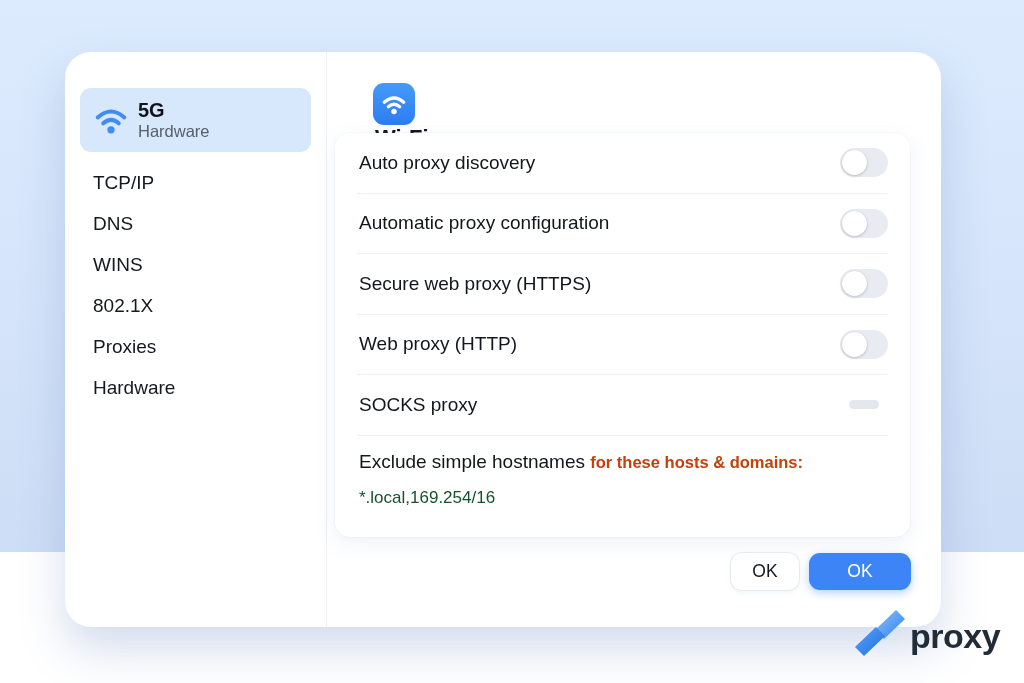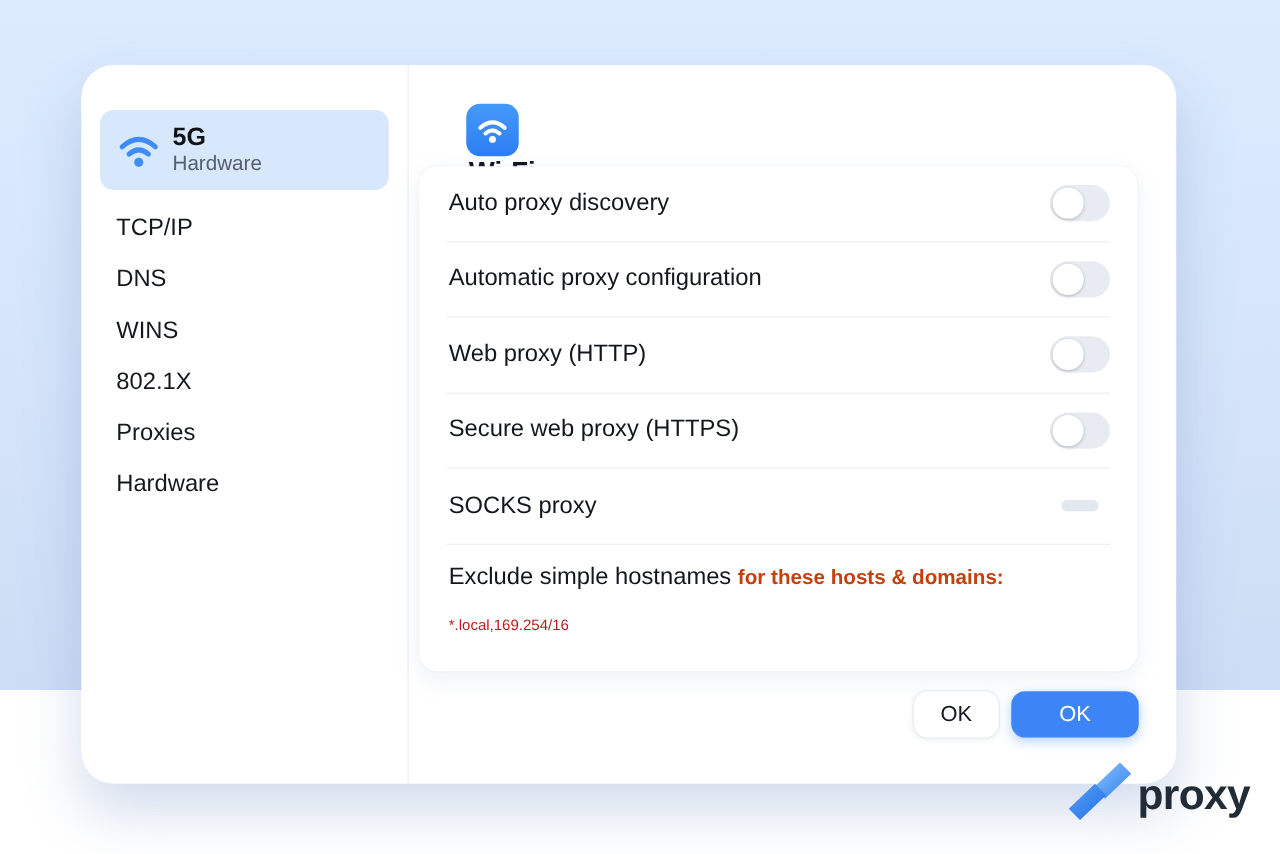--- a/index.html
+++ b/index.html
@@ -73,21 +73,21 @@
     border-radius:50%; background:#ffffff;
     box-shadow:0 1px 3px rgba(0,0,0,.20), 0 0 1px rgba(0,0,0,.10);
   }
   .dash-control {
     width:30px; height:9px; border-radius:5px; background:#e3e8ee;
     margin-right:9px; cursor:pointer;
   }
   .exclude { margin:0 22px; padding:15px 2px 0 2px; }
   .exclude-line1 { font-size:19px; color:#13161c; }
   .exclude-hint { font-size:16.5px; color:#c2410c; font-weight:700; }
-  .exclude-value { margin-top:20px; font-size:12px; color:#b91c1c; }
+  .exclude-value { margin-top:15px; font-size:17px; color:#14532d; }
 
   
   .btn {
     position:absolute; top:501px; height:37px; border-radius:11px;
     display:flex; align-items:center; justify-content:center;
     font-size:17.5px; cursor:pointer; border:none;
     font-family:"Liberation Sans","DejaVu Sans",sans-serif;
   }
   .btn-plain {
     background:#ffffff; color:#14181f;
@@ -166,28 +166,28 @@
           </div>
 
           <div class="setting-row">
             <span class="setting-label">Automatic proxy configuration</span>
             <span class="toggle">
                 <span class="knob"></span>
               </span>
           </div>
 
           <div class="setting-row">
+            <span class="setting-label">Secure web proxy (HTTPS)</span>
+            <span class="toggle">
+                <span class="knob"></span>
+              </span>
+          </div>
+
+          <div class="setting-row">
             <span class="setting-label">Web proxy (HTTP)</span>
-            <span class="toggle">
-                <span class="knob"></span>
-              </span>
-          </div>
-
-          <div class="setting-row">
-            <span class="setting-label">Secure web proxy (HTTPS)</span>
             <span class="toggle">
                 <span class="knob"></span>
               </span>
           </div>
 
           <div class="setting-row">
             <span class="setting-label">SOCKS proxy</span>
             <span class="dash-control"></span>
           </div>
         </div>

